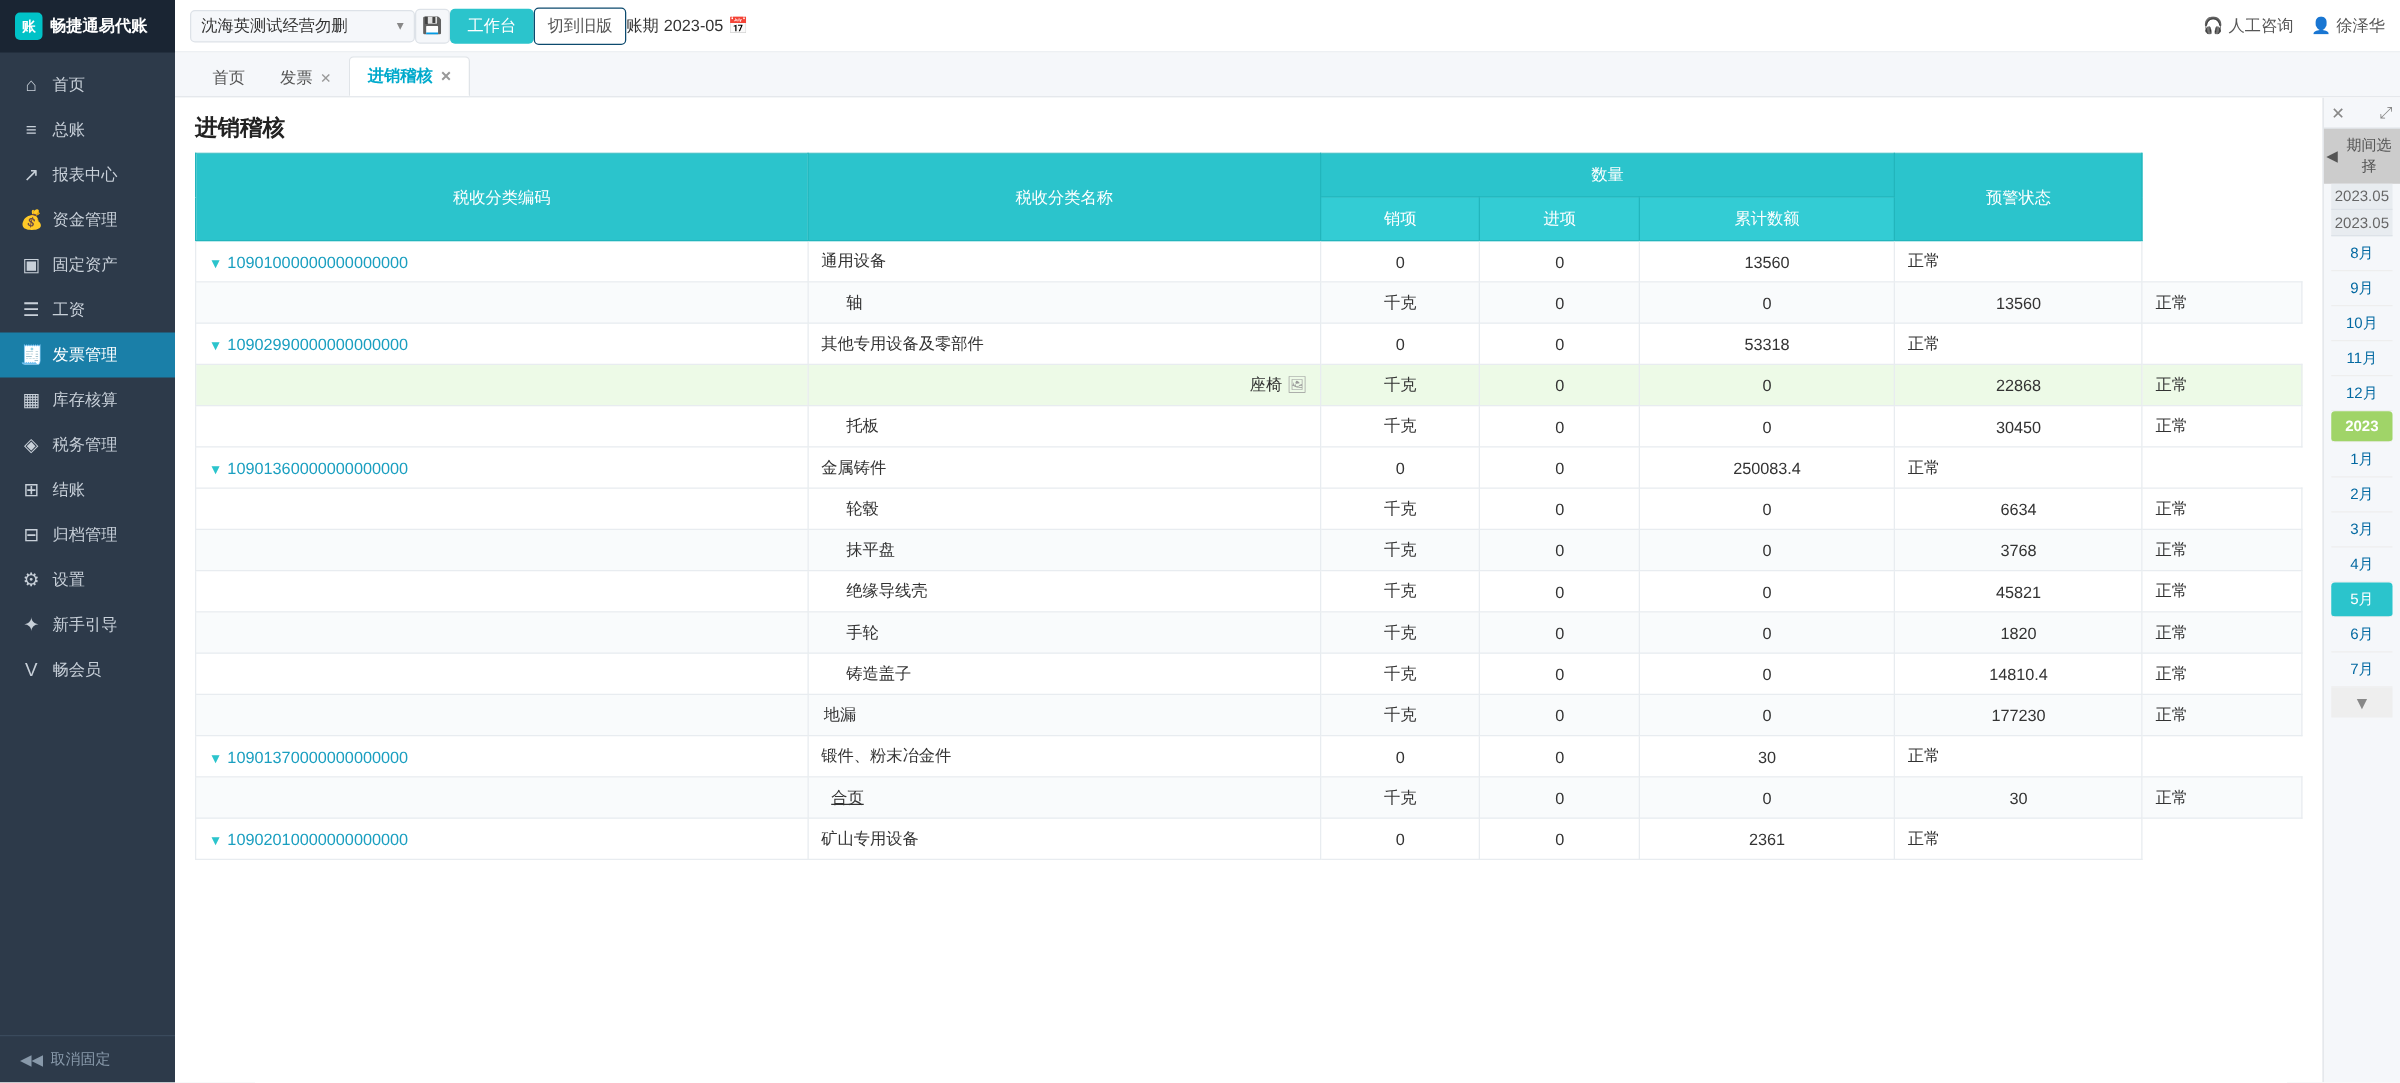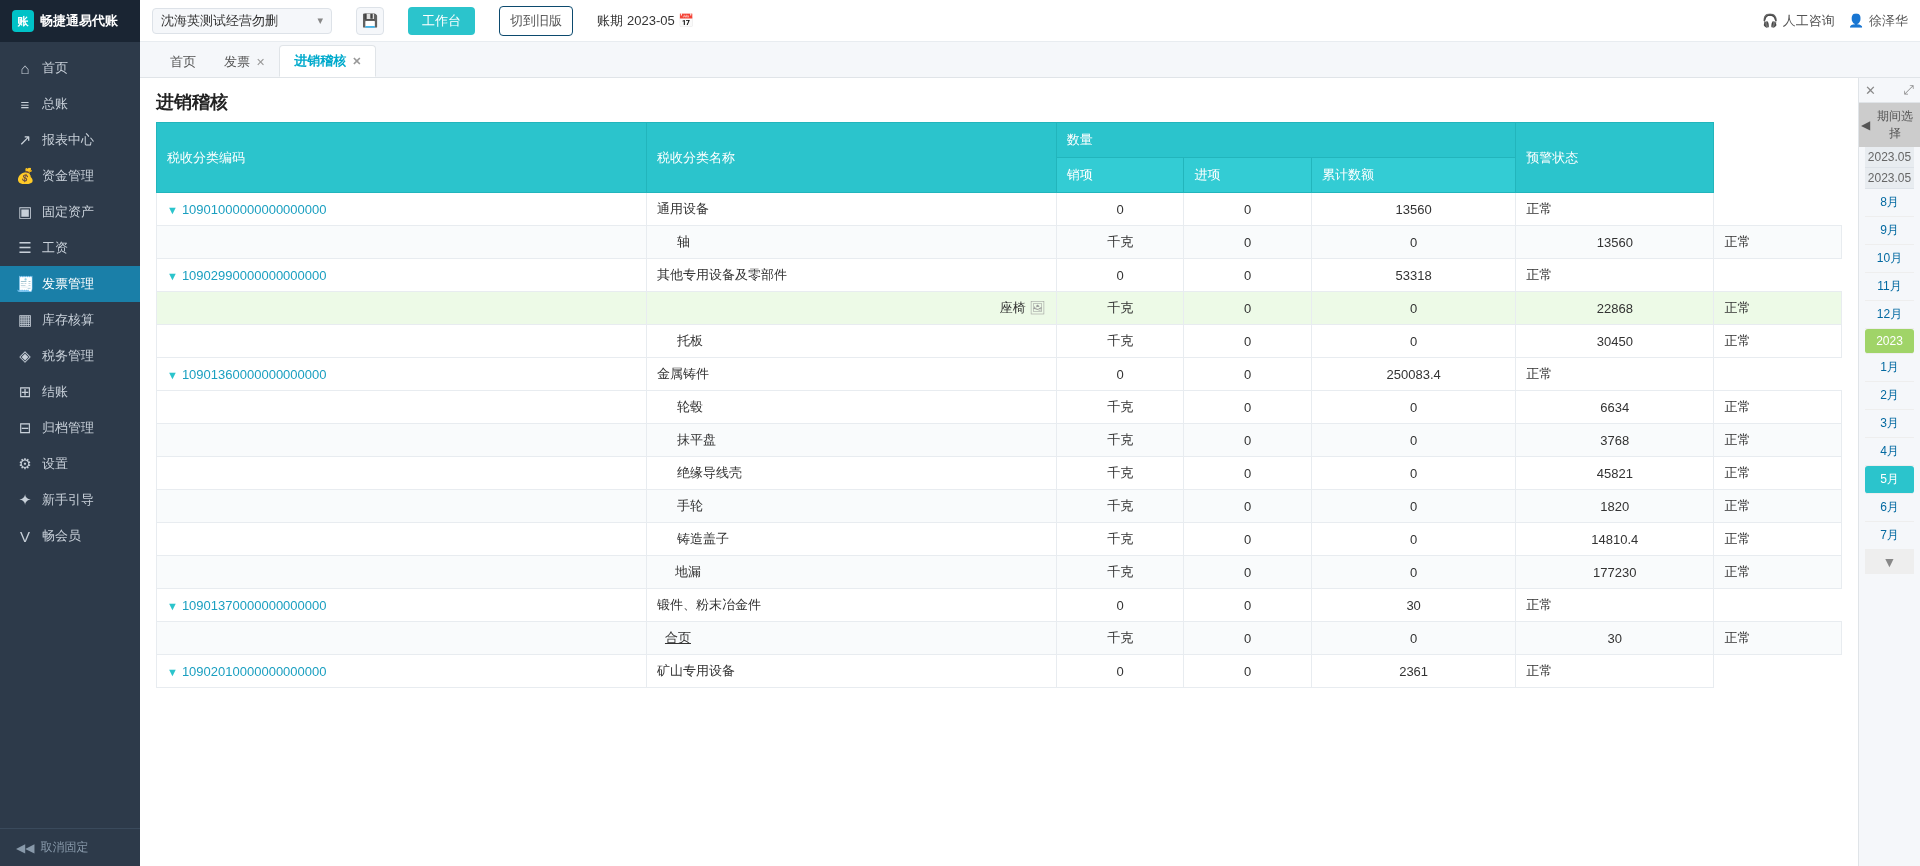--- a/index.html
+++ b/index.html
@@ -56,21 +56,21 @@
     
     .main { flex: 1; display: flex; flex-direction: column; overflow: hidden; }
 
     
     .topbar {
       background: #fff;
       height: 42px;
       display: flex;
       align-items: center;
       padding: 0 12px;
-      gap: 24px;
+      gap: 0;
       border-bottom: 1px solid #e8ecf0;
       flex-shrink: 0;
     }
     .topbar-company {
       display: flex; align-items: center; gap: 4px;
       font-size: 13px; color: #333;
       background: #f5f7fa;
       border: 1px solid #dde2e8;
       border-radius: 4px;
       padding: 3px 8px;
@@ -156,21 +156,21 @@
     .btn-primary { background: #2bc4cc; color: #fff; }
     .btn-default { background: #fff; color: #555; border: 1px solid #dde2e8; }
     .btn-refresh { background: #fff; color: #555; border: 1px solid #dde2e8; }
 
     
     .table-wrap { flex: 1; overflow: auto; padding: 0 16px 8px; }
     table { width: 100%; border-collapse: collapse; font-size: 13px; }
     thead tr { background: #2bc4cc; color: #fff; }
     thead th {
       padding: 8px 10px;
-      text-align: left;
+      text-align: center;
       font-weight: normal;
       border: 1px solid #22b5bc;
       white-space: nowrap;
     }
     thead th.subheader { background: #33ccd4; }
     tbody tr { background: #fff; }
     tbody tr:nth-child(even) { background: #f9fbfc; }
     tbody tr.highlighted { background: #edfae7; }
     tbody tr.group-row { background: #fff; }
     tbody td {
@@ -223,21 +223,21 @@
       display: flex; align-items: center; justify-content: center;
       padding: 5px 4px;
       font-size: 12px;
       color: #0369a1;
       cursor: pointer;
       border-bottom: 1px solid #eee;
     }
     .period-item.active { background: #2bc4cc; color: #fff; border-radius: 3px; }
     .period-item.year-marker {
       background: #a0d468; color: #fff;
-      font-weight: normal; border-radius: 3px;
+      font-weight: bold; border-radius: 3px;
     }
     .scroll-up-btn, .scroll-down-btn {
       width: 100%; text-align: center; padding: 4px;
       background: #eee; color: #888; font-size: 14px; cursor: pointer;
       border: none;
     }
   </style>
 </head>
 <body>
 
@@ -467,21 +467,21 @@
       <td></td>
       <td style="padding-left:30px;">铸造盖子 </td>
       <td class="center">千克</td>
       <td class="center">0</td>
       <td class="center">0</td>
       <td class="center">14810.4</td>
       <td>正常</td>
     </tr>
               <tr>
       <td></td>
-      <td style="padding-left:28px;">地漏 </td>
+      <td style="padding-left:12px;">地漏 </td>
       <td class="center">千克</td>
       <td class="center">0</td>
       <td class="center">0</td>
       <td class="center">177230</td>
       <td>正常</td>
     </tr>
               <tr class="group-row">
       <td class="category-code"><span class="expand-icon">▼</span>10901370000000000000</td>
       <td>锻件、粉末冶金件</td>
       <td class="center">0</td>

